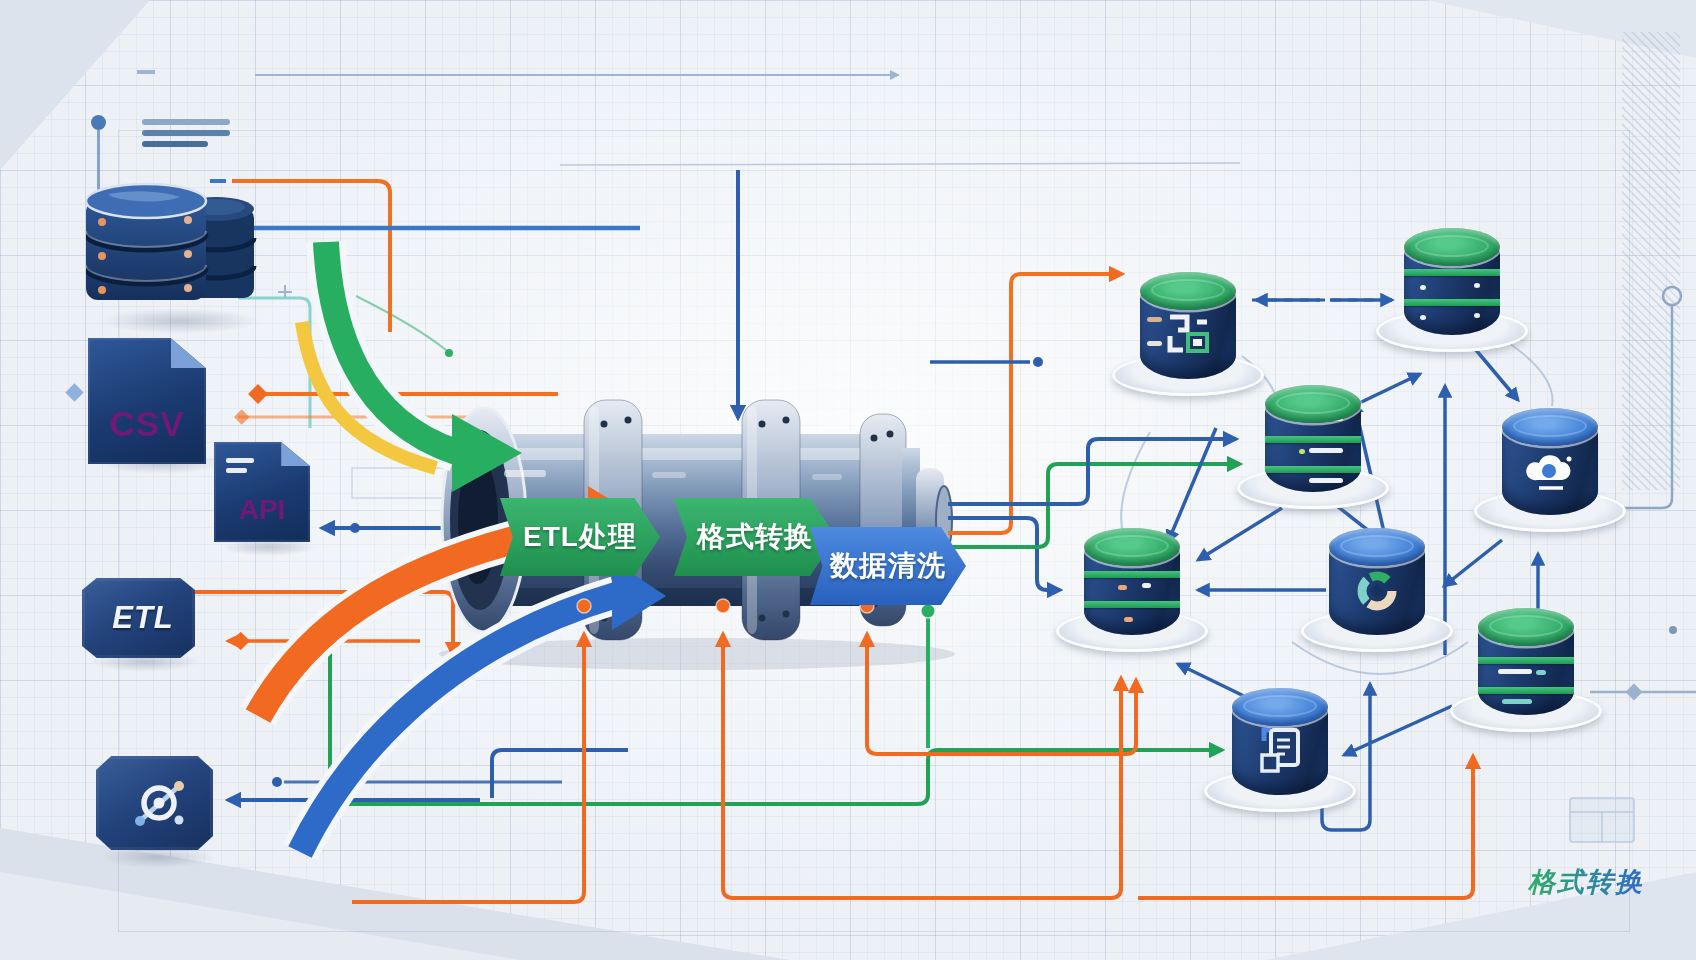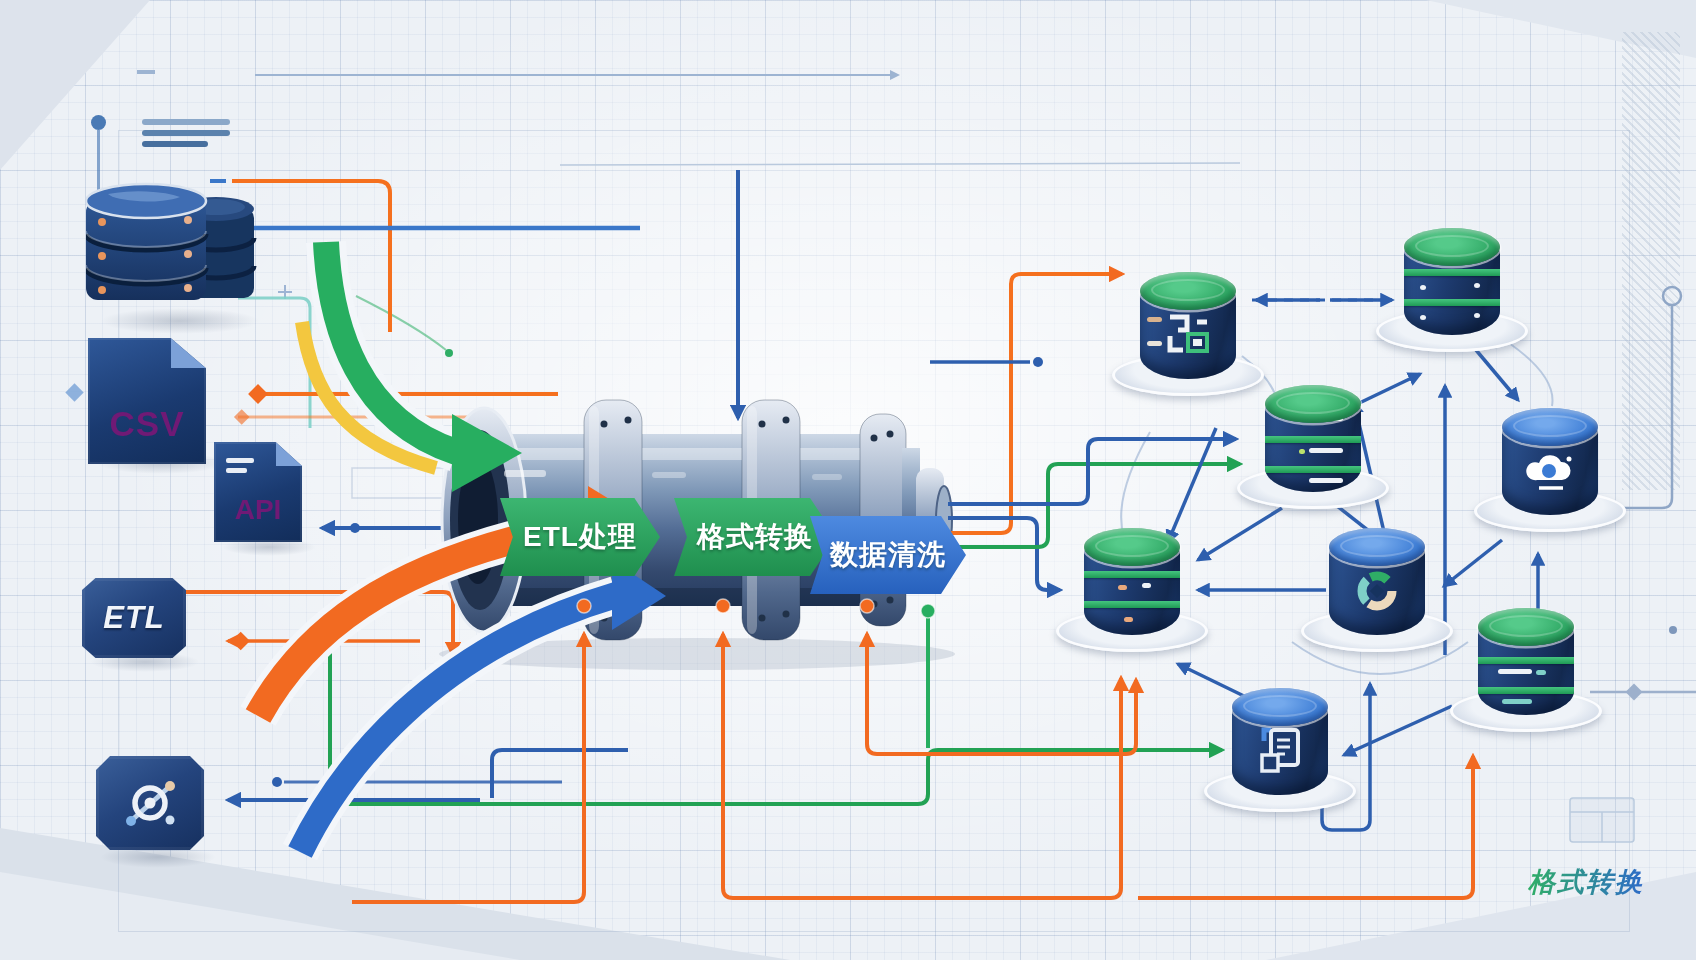--- a/index.html
+++ b/index.html
@@ -50,35 +50,35 @@
     box-shadow:0 4px 8px rgba(90,105,135,.25);display:flex;align-items:center;justify-content:center;
     font-size:30px;font-weight:800;color:#242e3d;letter-spacing:1px;}
   .badge{position:absolute;height:78px;display:flex;align-items:center;justify-content:center;
     color:#fff;font-weight:800;font-size:28px;letter-spacing:1px;
     clip-path:polygon(0 0,84% 0,100% 50%,84% 100%,0 100%,8% 50%);
     text-shadow:0 2px 3px rgba(0,30,20,.35);}
   .badge.g{background:linear-gradient(#3cb671,#1f8f4e);}
   .badge.b{background:linear-gradient(#4e8ae0,#2761bd);}
   .bdg1{left:500px;top:498px;width:160px;}
   .bdg2{left:674px;top:498px;width:162px;}
-  .bdg3{left:810px;top:516px;width:156px;}
+  .bdg3{left:810px;top:527px;width:156px;}
   
   .eshadow{position:absolute;background:radial-gradient(ellipse at center, rgba(90,105,130,.30), rgba(90,105,130,0) 70%);border-radius:50%;}
   
   .file-ic{position:absolute;color:#701a75;font-weight:900;}
   .file-body{position:absolute;inset:0;background:linear-gradient(160deg,#2f5899 0%,#1a3a70 55%,#122d5a 100%);
     clip-path:polygon(0 0,70% 0,100% 24%,100% 100%,0 100%);box-shadow:inset 0 0 0 2px rgba(255,255,255,.08);}
   .file-fold{position:absolute;background:#7ca1d8;clip-path:polygon(0 0,100% 100%,0 100%);}
   .file-txt{position:absolute;left:0;right:0;text-align:center;}
   .api-lines div{position:absolute;height:5px;background:#e9eef6;border-radius:2px;}
   .deco-diamond{position:absolute;transform:rotate(45deg);}
   
   .chbox{position:absolute;background:linear-gradient(150deg,#3a5f9a 0%,#24447d 45%,#16305f 100%);
     clip-path:polygon(13% 0,87% 0,100% 15%,100% 85%,87% 100%,13% 100%,0 85%,0 15%);
-    display:flex;align-items:center;justify-content:center;box-shadow:inset 0 0 0 3px rgba(255,255,255,.06);}
+    display:flex;align-items:center;justify-content:center;box-shadow:inset 0 0 0 3px rgba(255,255,255,.06);padding-left:9px;}
   .etl-txt{color:#f2f5fa;font-weight:900;font-size:31px;font-style:italic;letter-spacing:1px;
     text-shadow:0 2px 2px rgba(0,10,30,.5);}
   
   .db{position:absolute;width:96px;}
   .db .base{position:absolute;left:-28px;top:82px;width:152px;height:42px;border-radius:50%;
     background:radial-gradient(ellipse at 50% 38%, #eff3f8 50%, #d6deea 72%, #c6d0df 100%);
     box-shadow:0 4px 7px rgba(100,115,140,.35), inset 0 0 0 3px #fbfcfe;}
   .db .body{position:relative;margin-top:-19px;height:88px;z-index:1;overflow:hidden;
     background:linear-gradient(105deg,#2e5695 0%,#1d3a6e 45%,#13294f 80%,#1d3f77 100%);
     border-radius:10px 10px 48px 48px / 5px 5px 24px 24px;
@@ -306,21 +306,21 @@
 
   <div class="deco-diamond" style="left:68px;top:386px;width:13px;height:13px;background:#7ca6d8;opacity:.85;"></div>
   <div class="eshadow" style="left:96px;top:452px;width:130px;height:22px;"></div>
   <div class="file-ic" style="left:88px;top:338px;width:118px;height:126px;">
     <div class="file-body"></div>
     <div class="file-fold" style="left:70%;top:0;width:30%;height:24%;"></div>
     <div class="file-txt" style="top:52%;font-size:35px;letter-spacing:1px;">CSV</div>
   </div>
 
   <div class="eshadow" style="left:222px;top:538px;width:94px;height:18px;"></div>
-  <div class="file-ic" style="left:214px;top:442px;width:88px;height:100px;">
+  <div class="file-ic" style="left:214px;top:442px;width:96px;height:100px;">
     <div class="file-body"></div>
     <div class="file-fold" style="left:70%;top:0;width:30%;height:24%;"></div>
     <div class="api-lines">
       <div style="left:12px;top:16px;width:28px;"></div>
       <div style="left:12px;top:26px;width:21px;"></div>
     </div>
     <div class="file-txt" style="top:52%;font-size:28px;">API</div>
   </div>
 
   <div class="eshadow" style="left:90px;top:652px;width:110px;height:20px;"></div>

